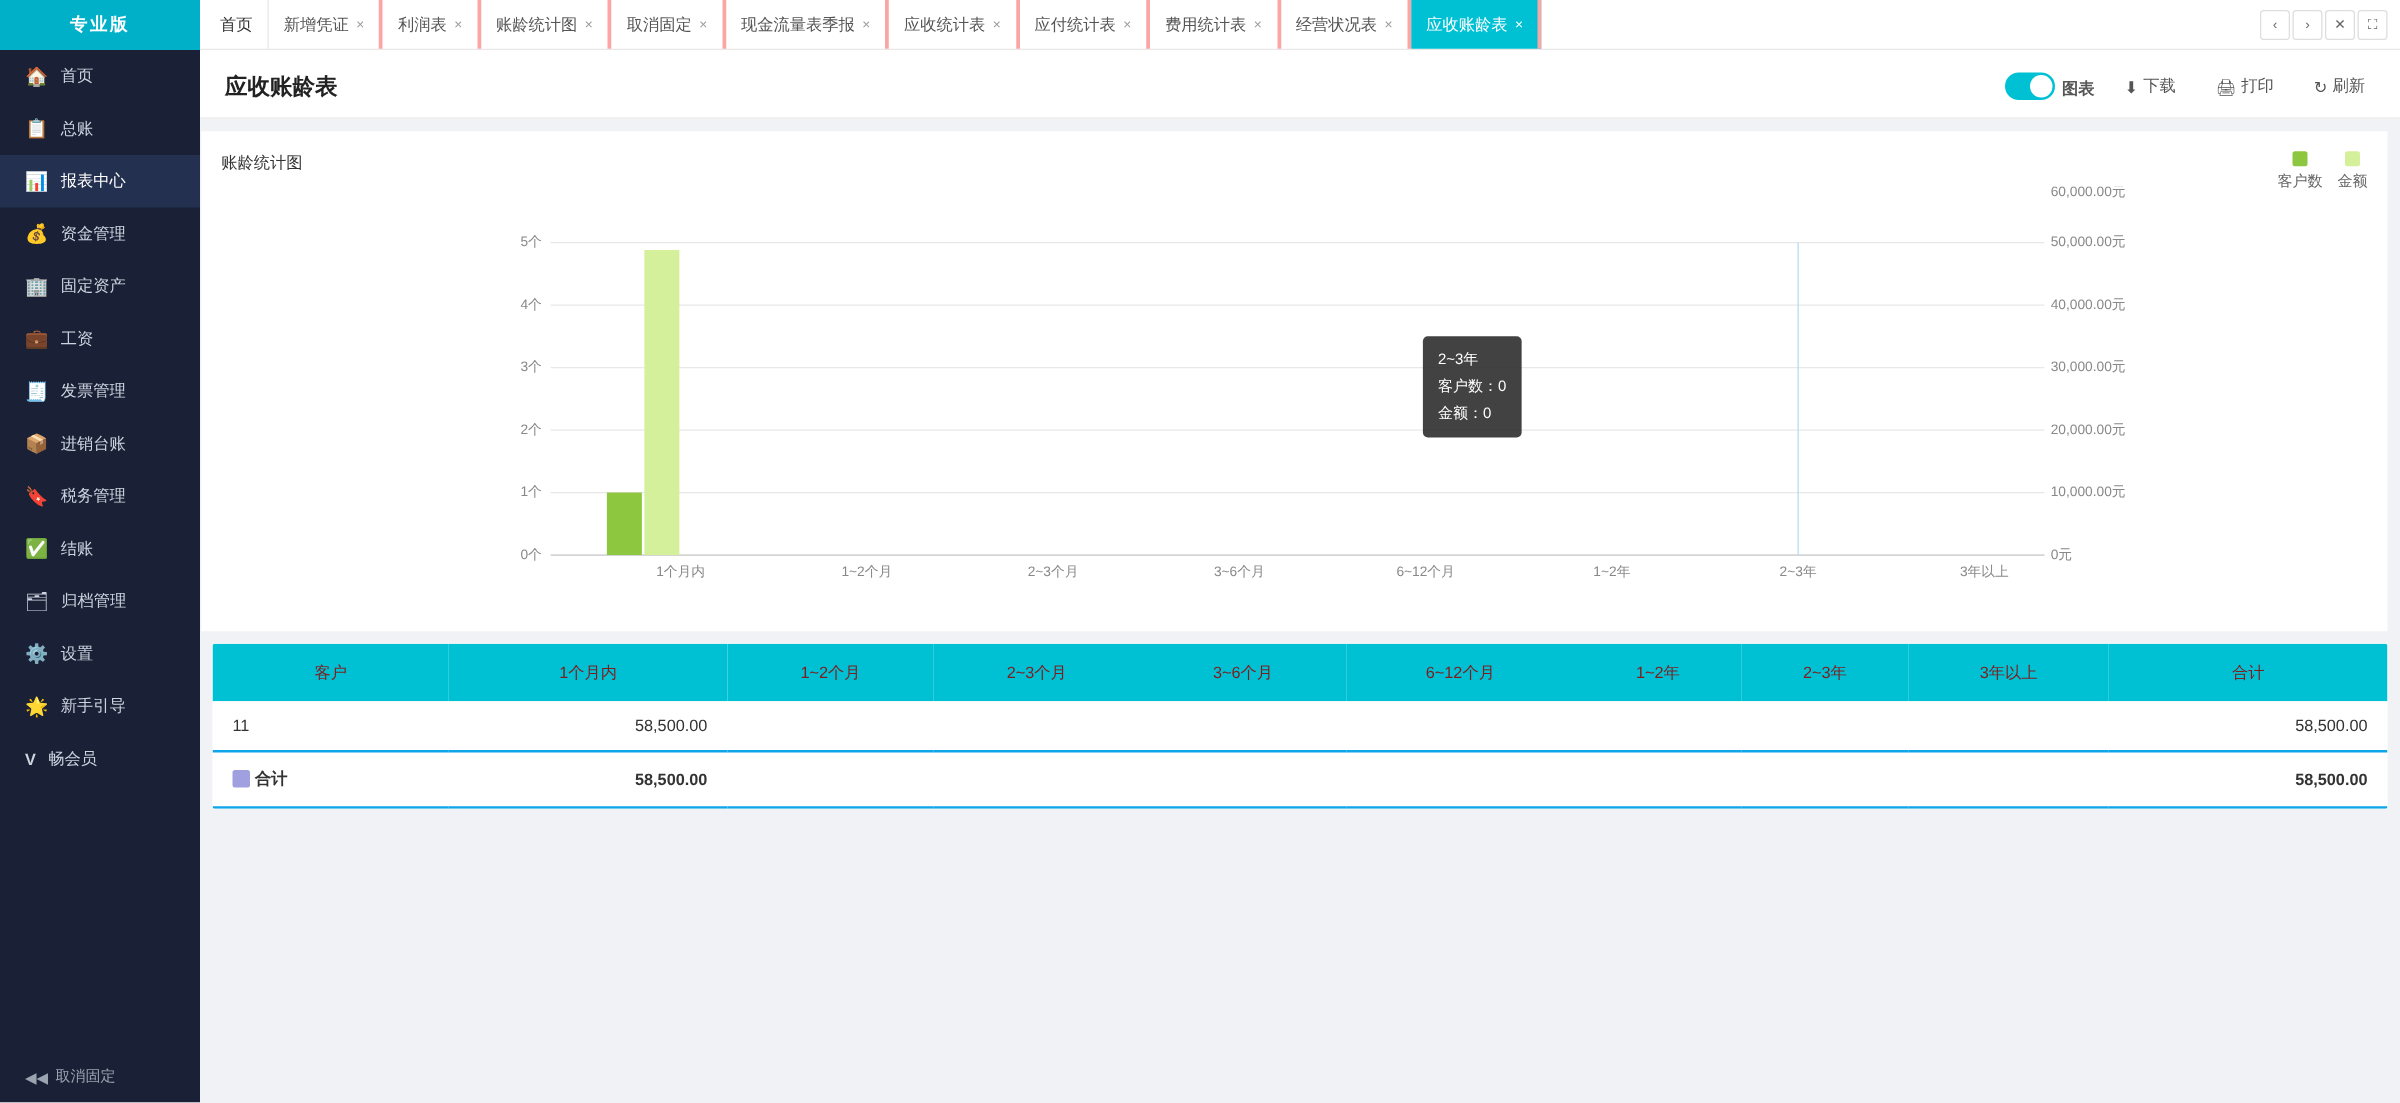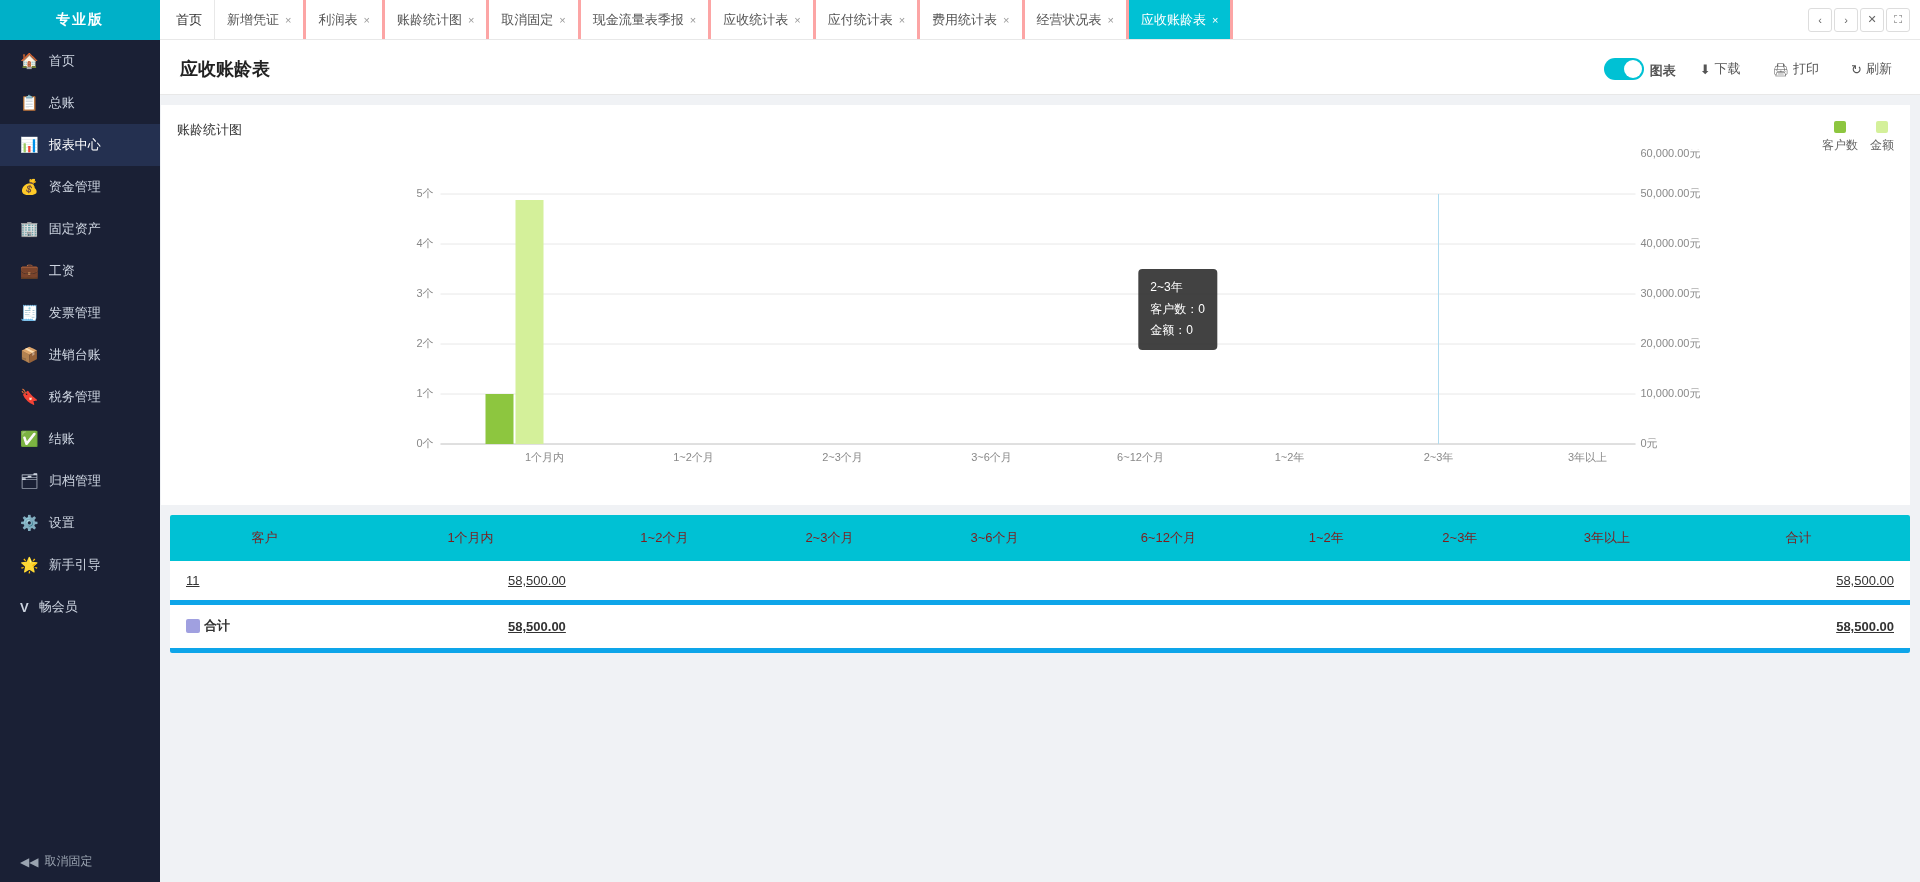--- a/index.html
+++ b/index.html
@@ -182,22 +182,21 @@
       font-weight: 500;
       text-align: center;
       font-size: 13px;
     }
     .data-table tbody tr { background: #fff; }
     .data-table tbody td {
       padding: 12px 18px;
       text-align: center;
       font-size: 13px;
       color: #333;
-      border-bottom: 5px solid #0ea5e9;
-      text-decoration: underline;
+      border-bottom: 2px solid #0ea5e9;
     }
     .data-table tbody td.text-right { text-align: right; padding-right: 16px; }
     .data-table tbody td.text-left { text-align: left; padding-left: 16px; }
     .summary-row td { font-weight: bold; }
     .summary-icon { display: inline-flex; align-items: center; gap: 4px; }
     .icon-square { width: 14px; height: 14px; background: #a0a0e0; border-radius: 2px; display: inline-block; }
   </style>
 </head>
 <body>
 

